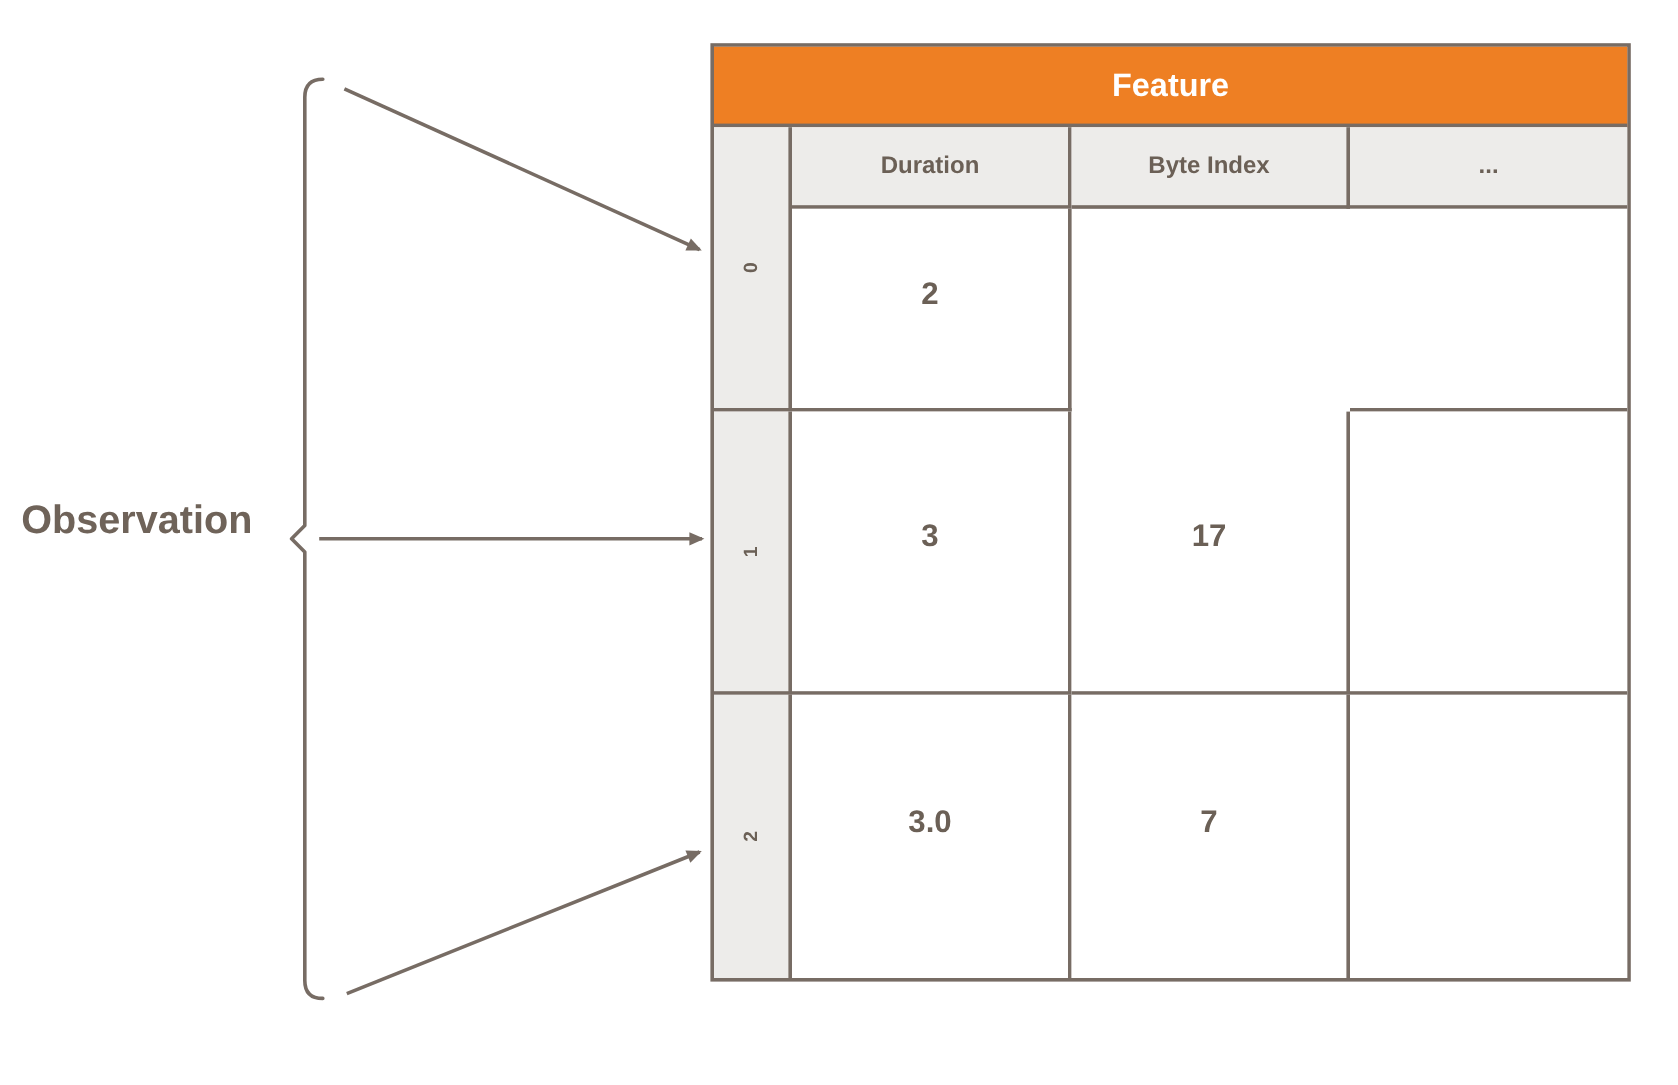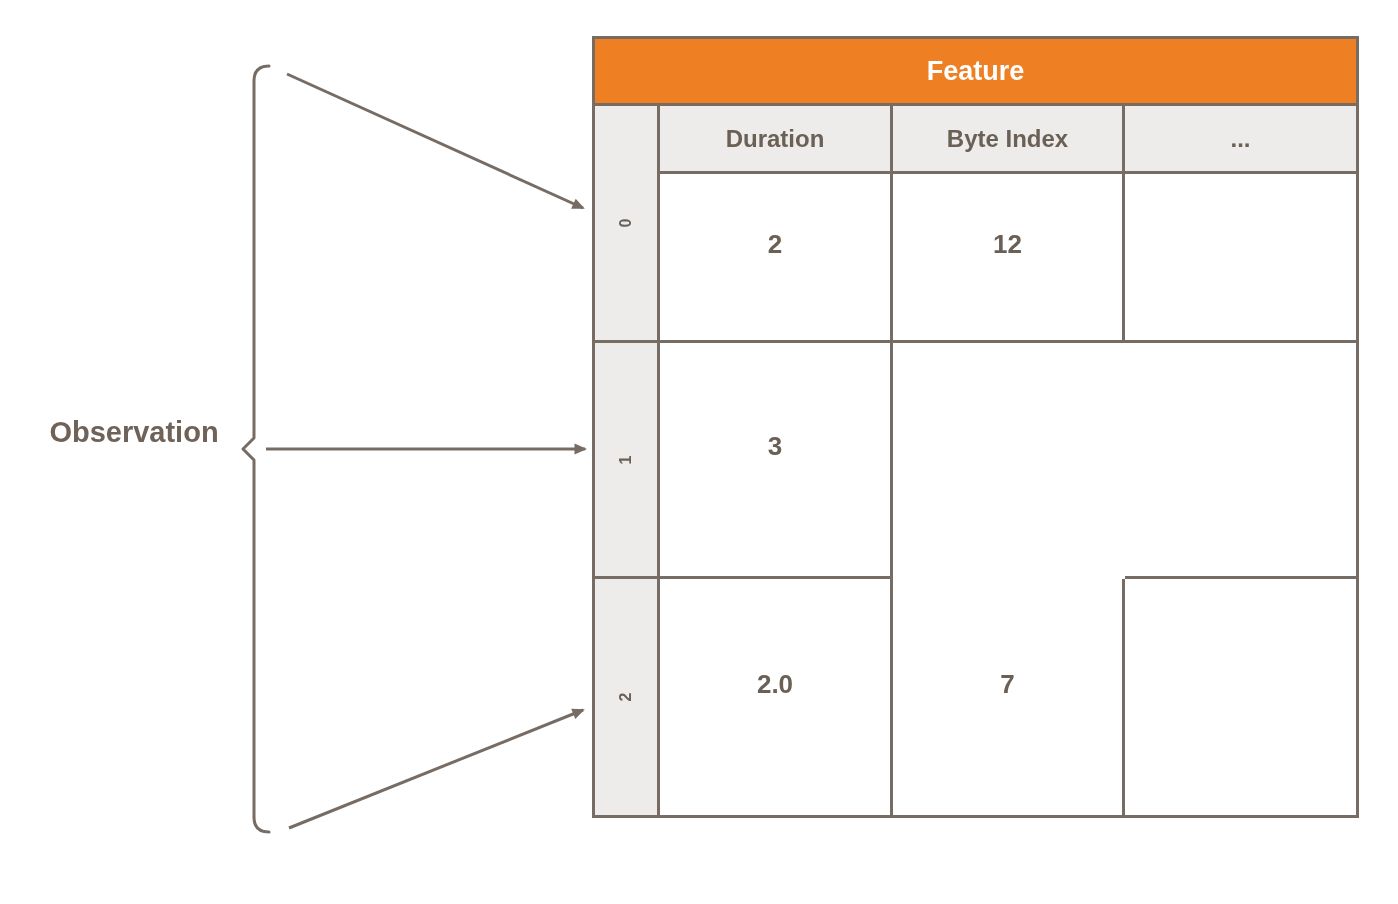--- a/index.html
+++ b/index.html
@@ -18,23 +18,22 @@
 
   
   .obs-label {
     position: absolute;
     left: 0px;
     top: 416px;
     width: 228px;
     text-align: center;
     color: #6F6359;
     font-weight: bold;
-    font-size: 29px;
+    font-size: 33px;
     line-height: 33px;
-    padding-left: 20px;
   }
 
   
   #overlay {
     position: absolute;
     left: 0;
     top: 0;
     width: 1398px;
     height: 904px;
     pointer-events: none;
@@ -76,21 +75,21 @@
     display: flex;
     align-items: center;
     justify-content: center;
     color: #6B6056;
     font-weight: bold;
   }
   .b-r { border-right: 3px solid #776C64; }
   .b-b { border-bottom: 3px solid #776C64; }
   .head {
     background: #EDECEA;
-    font-size: 24px;
+    font-size: 20px;
   }
   .idx {
     background: #EDECEA;
     font-size: 16px;
   }
   .idx span {
     transform: rotate(-90deg);
     display: inline-block;
   }
   .val {
@@ -138,25 +137,25 @@
       </div>
       <div class="cell idx idx2 b-r">
         <span>2</span>
       </div>
 
       <div class="cell head b-r b-b" style="grid-column:2;grid-row:1">Duration</div>
       <div class="cell head b-r b-b" style="grid-column:3;grid-row:1">Byte Index</div>
       <div class="cell head b-b" style="grid-column:4;grid-row:1">...</div>
 
       <div class="cell val b-r b-b" style="grid-column:2;grid-row:2">2</div>
-      <div class="cell val b-r b-b" style="grid-column:3;grid-row:2">12</div>
       <div class="cell val b-b" style="grid-column:4;grid-row:2"></div>
 
       <div class="cell val b-r b-b" style="grid-column:2;grid-row:3">3</div>
+      <div class="cell val b-r b-b" style="grid-column:3;grid-row:3">17</div>
       <div class="cell val b-b" style="grid-column:4;grid-row:3"></div>
 
-      <div class="cell val b-r" style="grid-column:2;grid-row:4">2.0</div>
+      <div class="cell val b-r" style="grid-column:2;grid-row:4">3.0</div>
       <div class="cell val b-r" style="grid-column:3;grid-row:4">7</div>
       <div class="cell val" style="grid-column:4;grid-row:4"></div>
 
     </div>
   </div>
 </div>
 
 </body></html>

